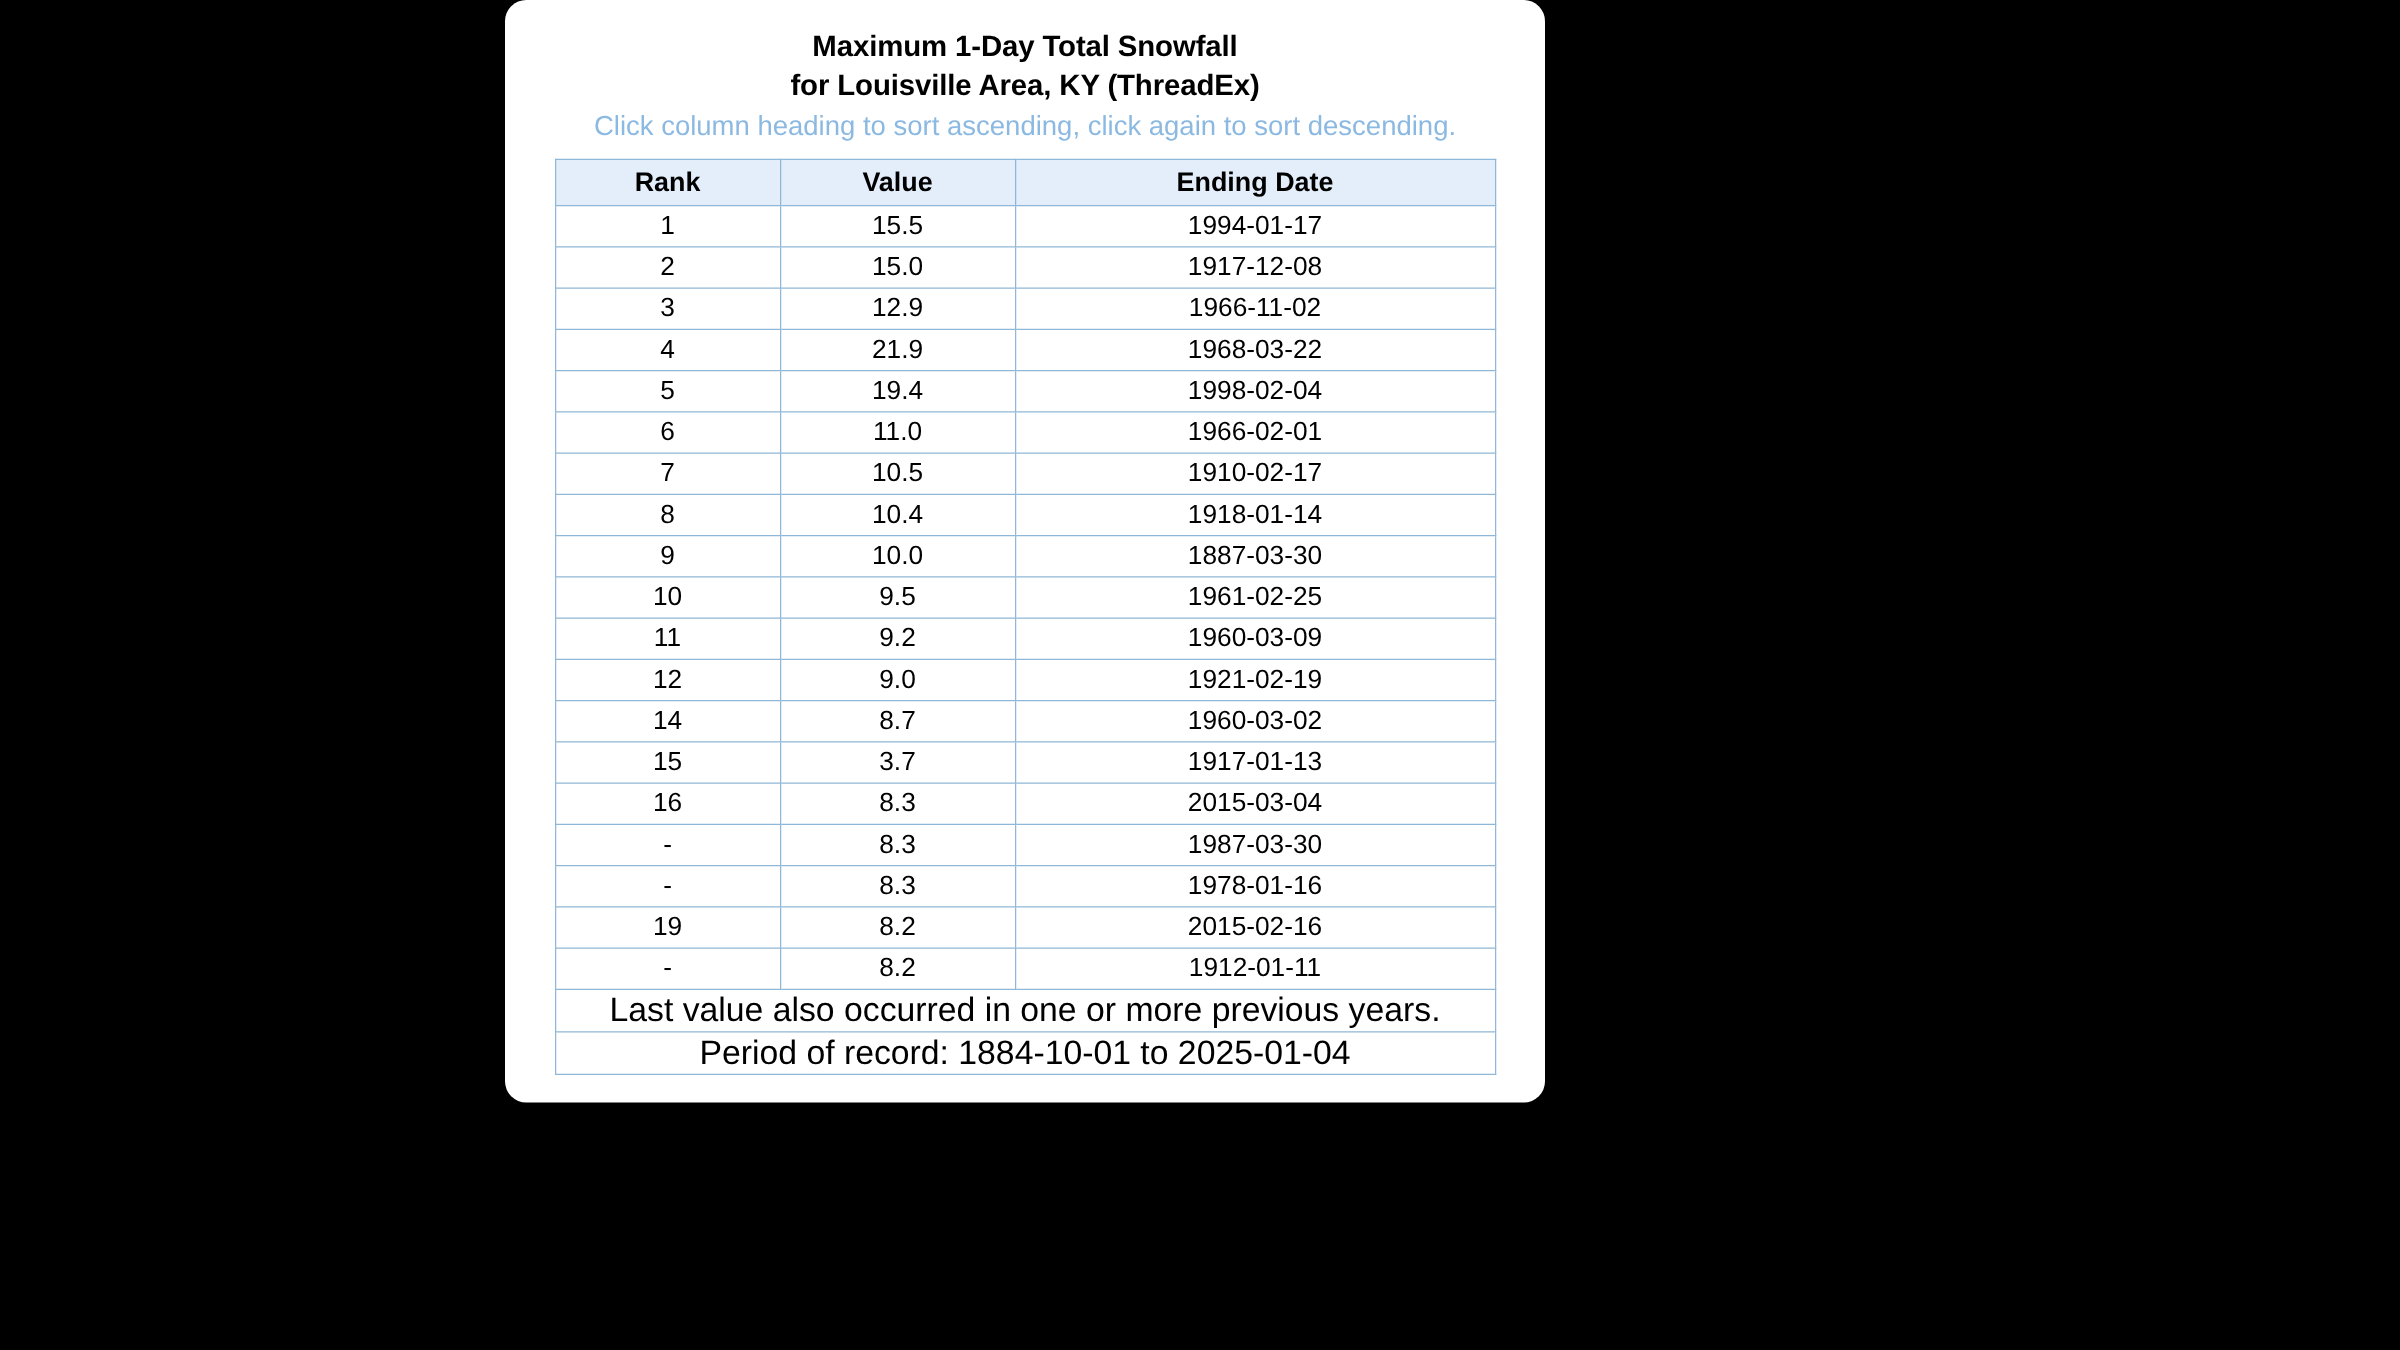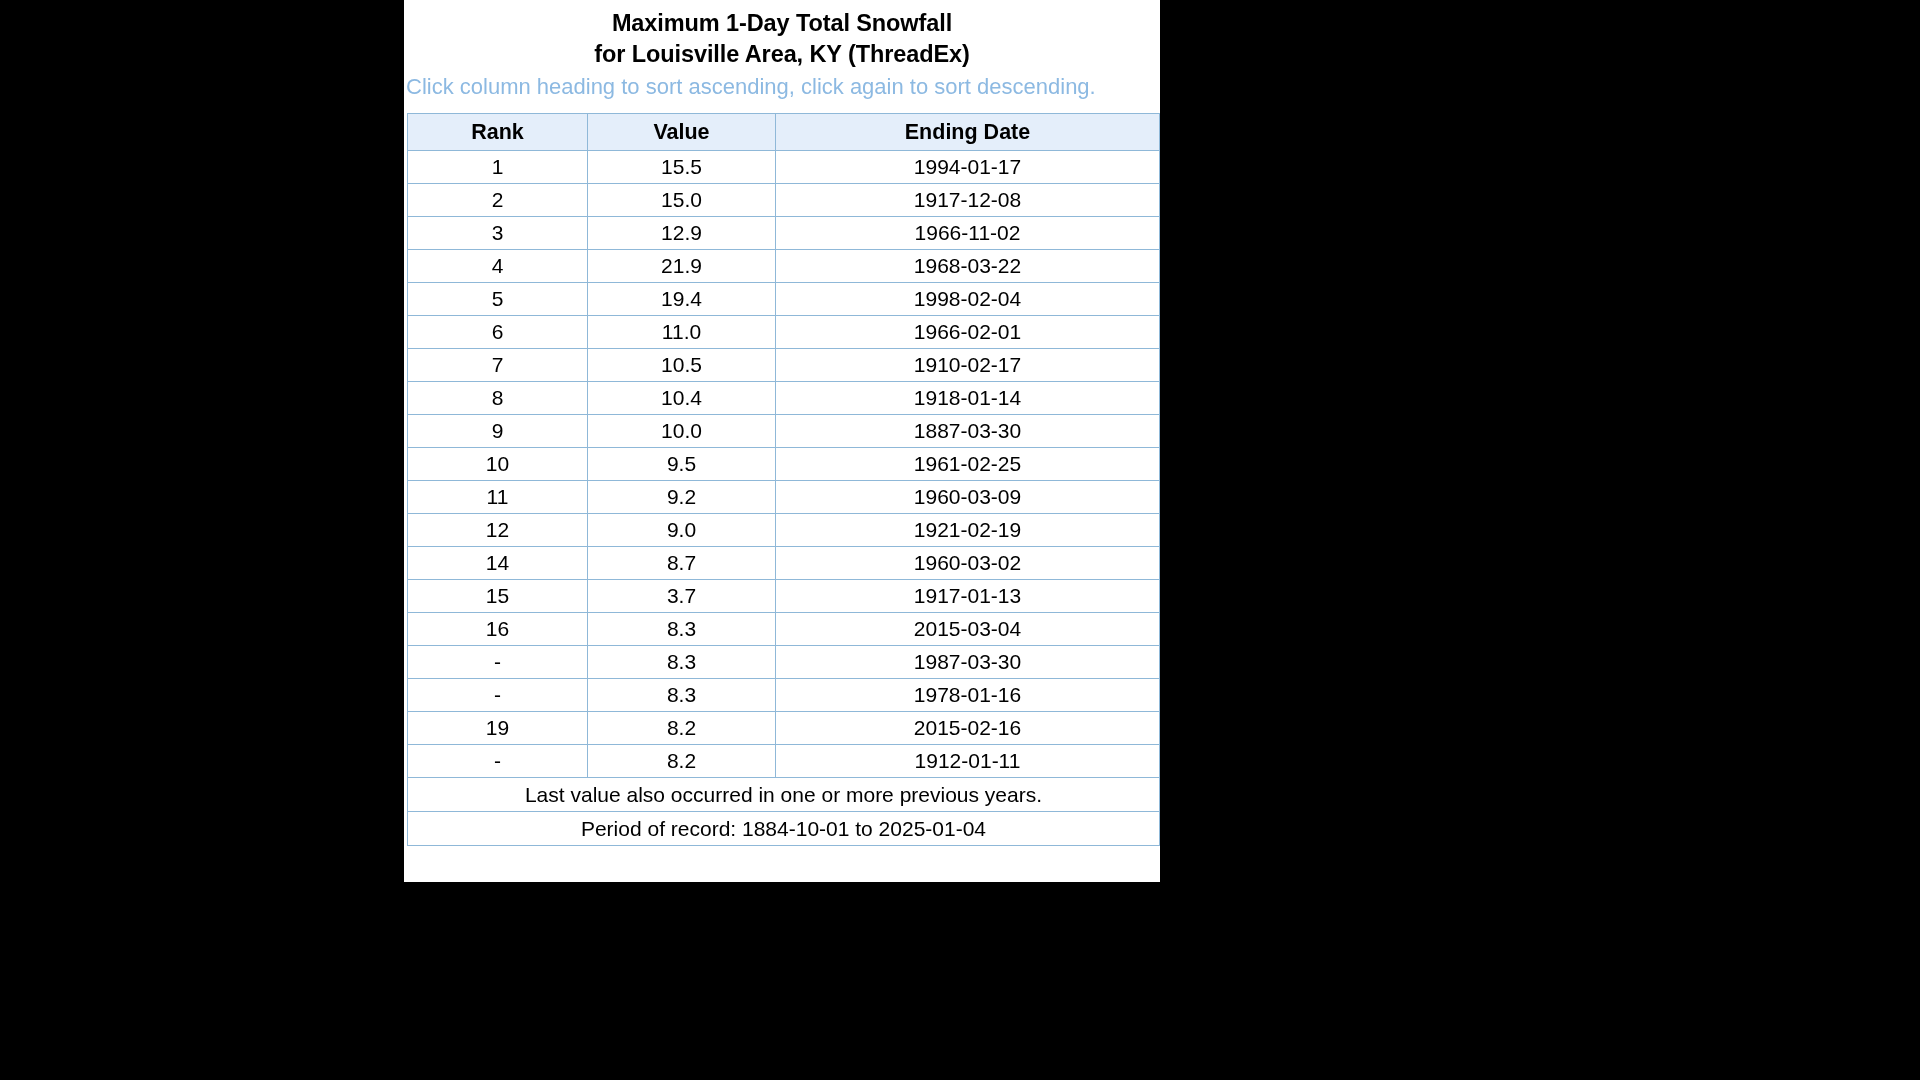--- a/index.html
+++ b/index.html
@@ -18,43 +18,44 @@
     position: relative;
     width: 1920px;
     height: 1080px;
     background: #000000;
   }
 
   #page {
     position: absolute;
     left: 404px;
     top: 0px;
-    width: 756px;
+    width: 832px;
     height: 882px;
     background: #ffffff;
     box-sizing: border-box;
-    padding: 2px;
+    padding: 16px;
     overflow: hidden;
+    border-radius: 17px;
   }
 
   .title-block {
     text-align: center;
     padding-top: 6px;
   }
 
   .title-line {
     font-size: 23.5px;
     font-weight: bold;
     color: #000000;
     line-height: 31px;
     letter-spacing: -0.1px;
   }
 
   .sort-hint {
-    text-align: left;
+    text-align: center;
     color: #8cb9e2;
     font-size: 22px;
     line-height: 30px;
     margin-top: 2px;
     white-space: nowrap;
   }
 
   .table-wrap {
     margin-top: 11px;
     padding: 0 1px;
@@ -88,21 +89,21 @@
     line-height: 36px;
     cursor: pointer;
     margin-left: 24px;
   }
 
   col.c-rank  { width: 180px; }
   col.c-value { width: 188px; }
   col.c-date  { width: 384px; }
 
   table.climo tfoot td {
-    font-size: 21px;
+    font-size: 27px;
     height: 33px;
     line-height: 33px;
   }
 </style>
 </head>
 <body>
 
 <div id="stage">
   <div id="page">
 

